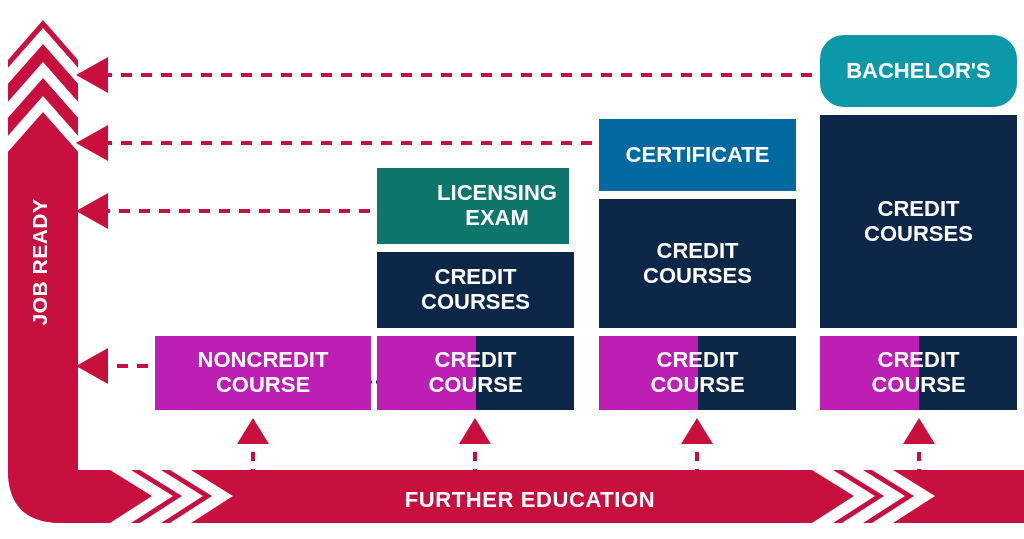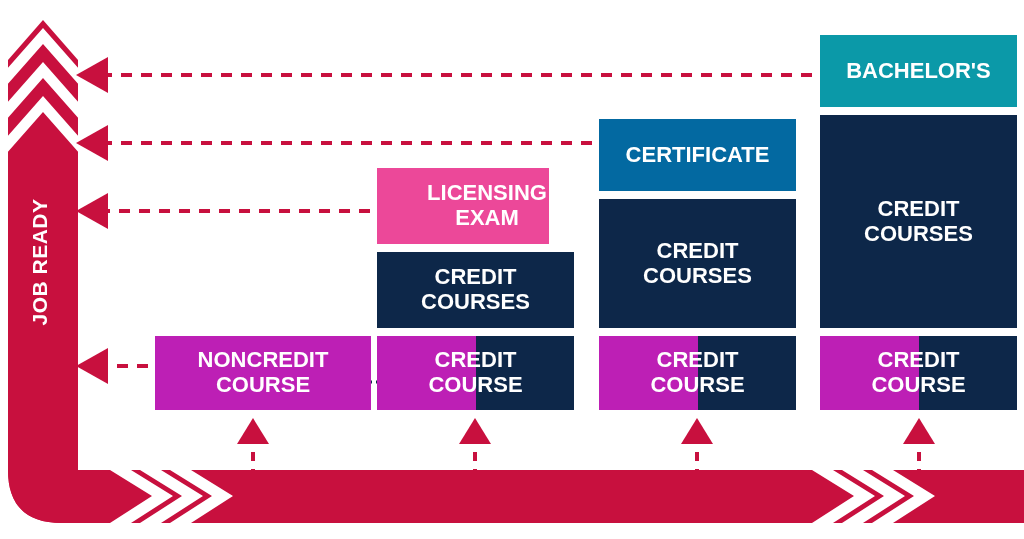--- a/index.html
+++ b/index.html
@@ -118,20 +118,21 @@
       <polygon points="140,470 182,496 140,523 161,523 203,496 161,470" fill="#ffffff"></polygon>
       <polygon points="170,470 212,496 170,523 191,523 233,496 191,470" fill="#ffffff"></polygon>
 
       <polygon points="812,470 854,496 812,523 833,523 875,496 833,470" fill="#ffffff"></polygon>
       <polygon points="842,470 884,496 842,523 863,523 905,496 863,470" fill="#ffffff"></polygon>
       <polygon points="872,470 914,496 872,523 893,523 935,496 893,470" fill="#ffffff"></polygon>
     </g>
   </svg>
 
   <div class="jobready-label">JOB READY</div>
+  <div class="further-label">FURTHER EDUCATION</div>
 
   <svg class="arrows-svg" viewBox="0 0 1024 539" xmlns="http://www.w3.org/2000/svg">
     <defs></defs>
     <g id="jobready-arrow-group">
         <line x1="812" y1="75" x2="106" y2="75" stroke="#c8103e" stroke-width="4" stroke-dasharray="11 9"></line>
         <polygon points="76,75 108,57 108,93" fill="#c8103e"></polygon>
         <line x1="592" y1="143" x2="106" y2="143" stroke="#c8103e" stroke-width="4" stroke-dasharray="11 9"></line>
         <polygon points="76,143 108,125 108,161" fill="#c8103e"></polygon>
         <line x1="370" y1="211" x2="106" y2="211" stroke="#c8103e" stroke-width="4" stroke-dasharray="11 9"></line>
         <polygon points="76,211 108,193 108,229" fill="#c8103e"></polygon>
@@ -150,41 +151,41 @@
       </g>
     <g id="connector-group">
         <line x1="352" y1="382" x2="377" y2="382" stroke="#0d2749" stroke-width="3" stroke-dasharray="4 4"></line>
       </g>
   </svg>
 
   <div id="boxes-layer">
       <div class="box" style="left: 155px; top: 336px; width: 216px; height: 74px; font-size: 22px; background: rgb(189, 31, 181);">
         <span class="label">NONCREDIT<br>COURSE</span>
       </div>
-      <div class="box" style="left: 377px; top: 168px; width: 172px; height: 76px; font-size: 22px; background: #ec4899; padding-left: 48px;">
+      <div class="box" style="left: 377px; top: 168px; width: 192px; height: 76px; font-size: 22px; background: #0f766e; padding-left: 48px;">
         <span class="label">LICENSING<br>EXAM</span>
       </div>
       <div class="box" style="left: 377px; top: 252px; width: 197px; height: 76px; font-size: 22px; background: rgb(13, 39, 73);">
         <span class="label">CREDIT<br>COURSES</span>
       </div>
       <div class="box" style="left: 377px; top: 336px; width: 197px; height: 74px; font-size: 22px; background: rgb(13, 39, 73);">
         <div class="split-left" style="width: 98.5px; background: rgb(189, 31, 181);"></div>
         <span class="label">CREDIT<br>COURSE</span>
       </div>
       <div class="box" style="left: 599px; top: 119px; width: 197px; height: 72px; font-size: 22px; background: #0369a1;">
         <span class="label">CERTIFICATE</span>
       </div>
       <div class="box" style="left: 599px; top: 199px; width: 197px; height: 129px; font-size: 22px; background: rgb(13, 39, 73);">
         <span class="label">CREDIT<br>COURSES</span>
       </div>
       <div class="box" style="left: 599px; top: 336px; width: 197px; height: 74px; font-size: 22px; background: rgb(13, 39, 73);">
         <div class="split-left" style="width: 98.5px; background: rgb(189, 31, 181);"></div>
         <span class="label">CREDIT<br>COURSE</span>
       </div>
-      <div class="box" style="left: 820px; top: 35px; width: 197px; height: 72px; font-size: 22px; background: rgb(11, 153, 168);">
+      <div class="box" style="left: 820px; top: 35px; width: 197px; height: 72px; font-size: 22px; background: rgb(11, 153, 168); border-radius: 24px;">
         <span class="label">BACHELOR'S</span>
       </div>
       <div class="box" style="left: 820px; top: 115px; width: 197px; height: 213px; font-size: 22px; background: rgb(13, 39, 73);">
         <span class="label">CREDIT<br>COURSES</span>
       </div>
       <div class="box" style="left: 820px; top: 336px; width: 197px; height: 74px; font-size: 22px; background: rgb(13, 39, 73);">
         <div class="split-left" style="width: 98.5px; background: rgb(189, 31, 181);"></div>
         <span class="label">CREDIT<br>COURSE</span>
       </div>
     </div>

